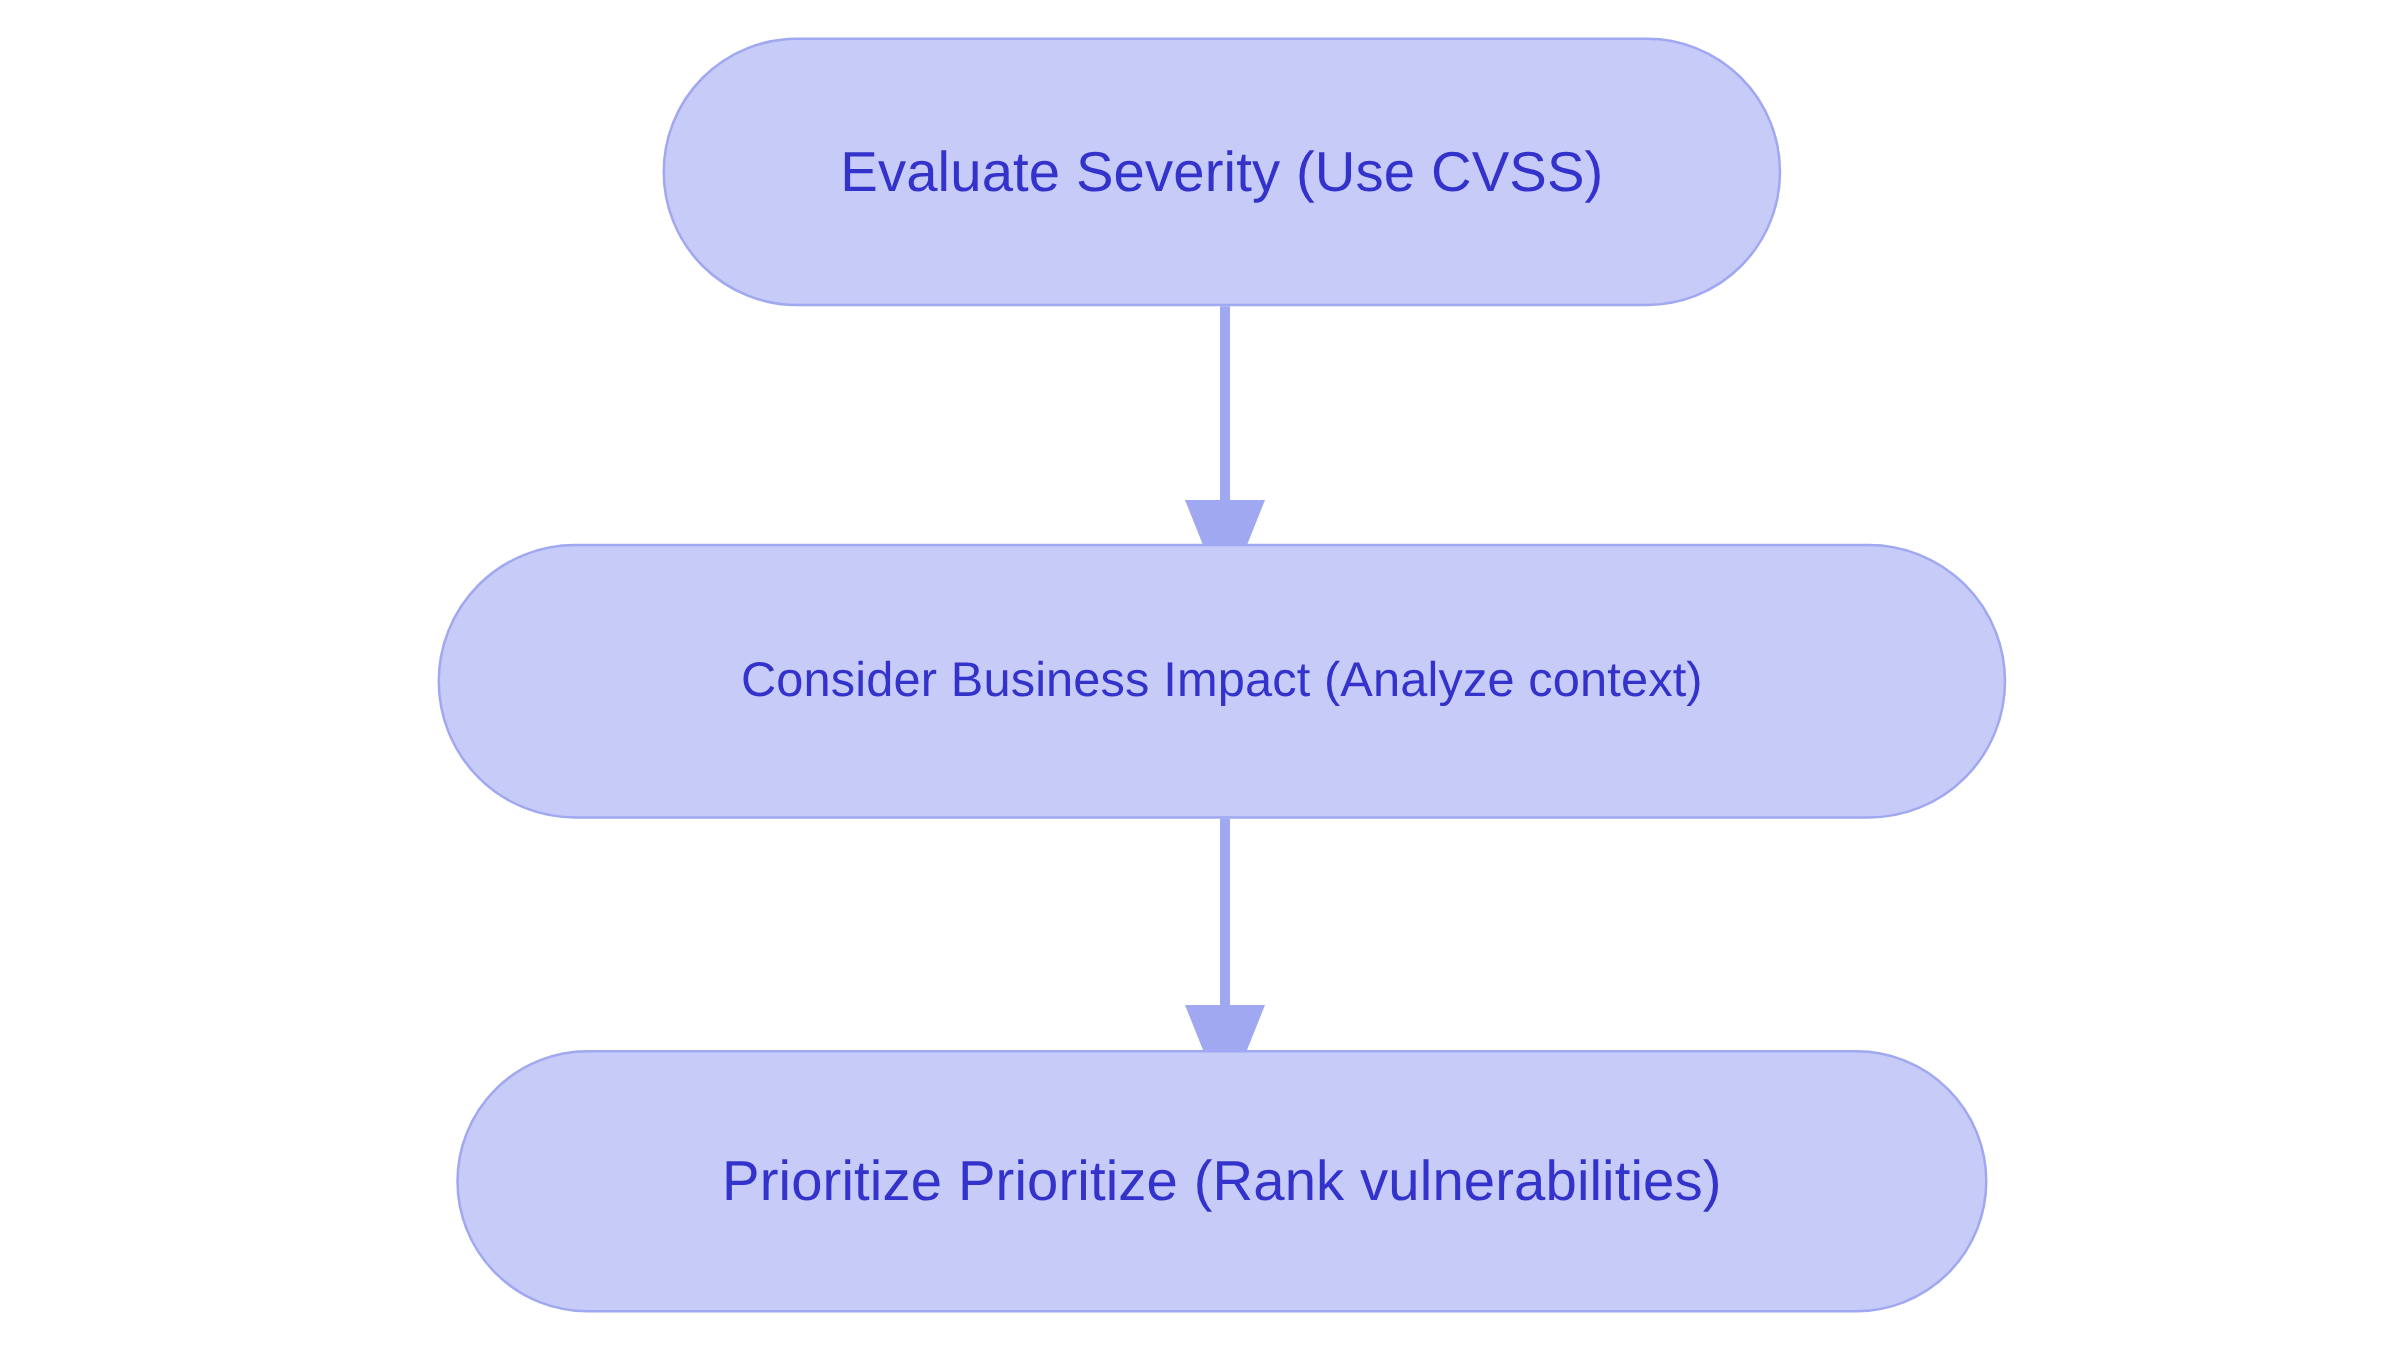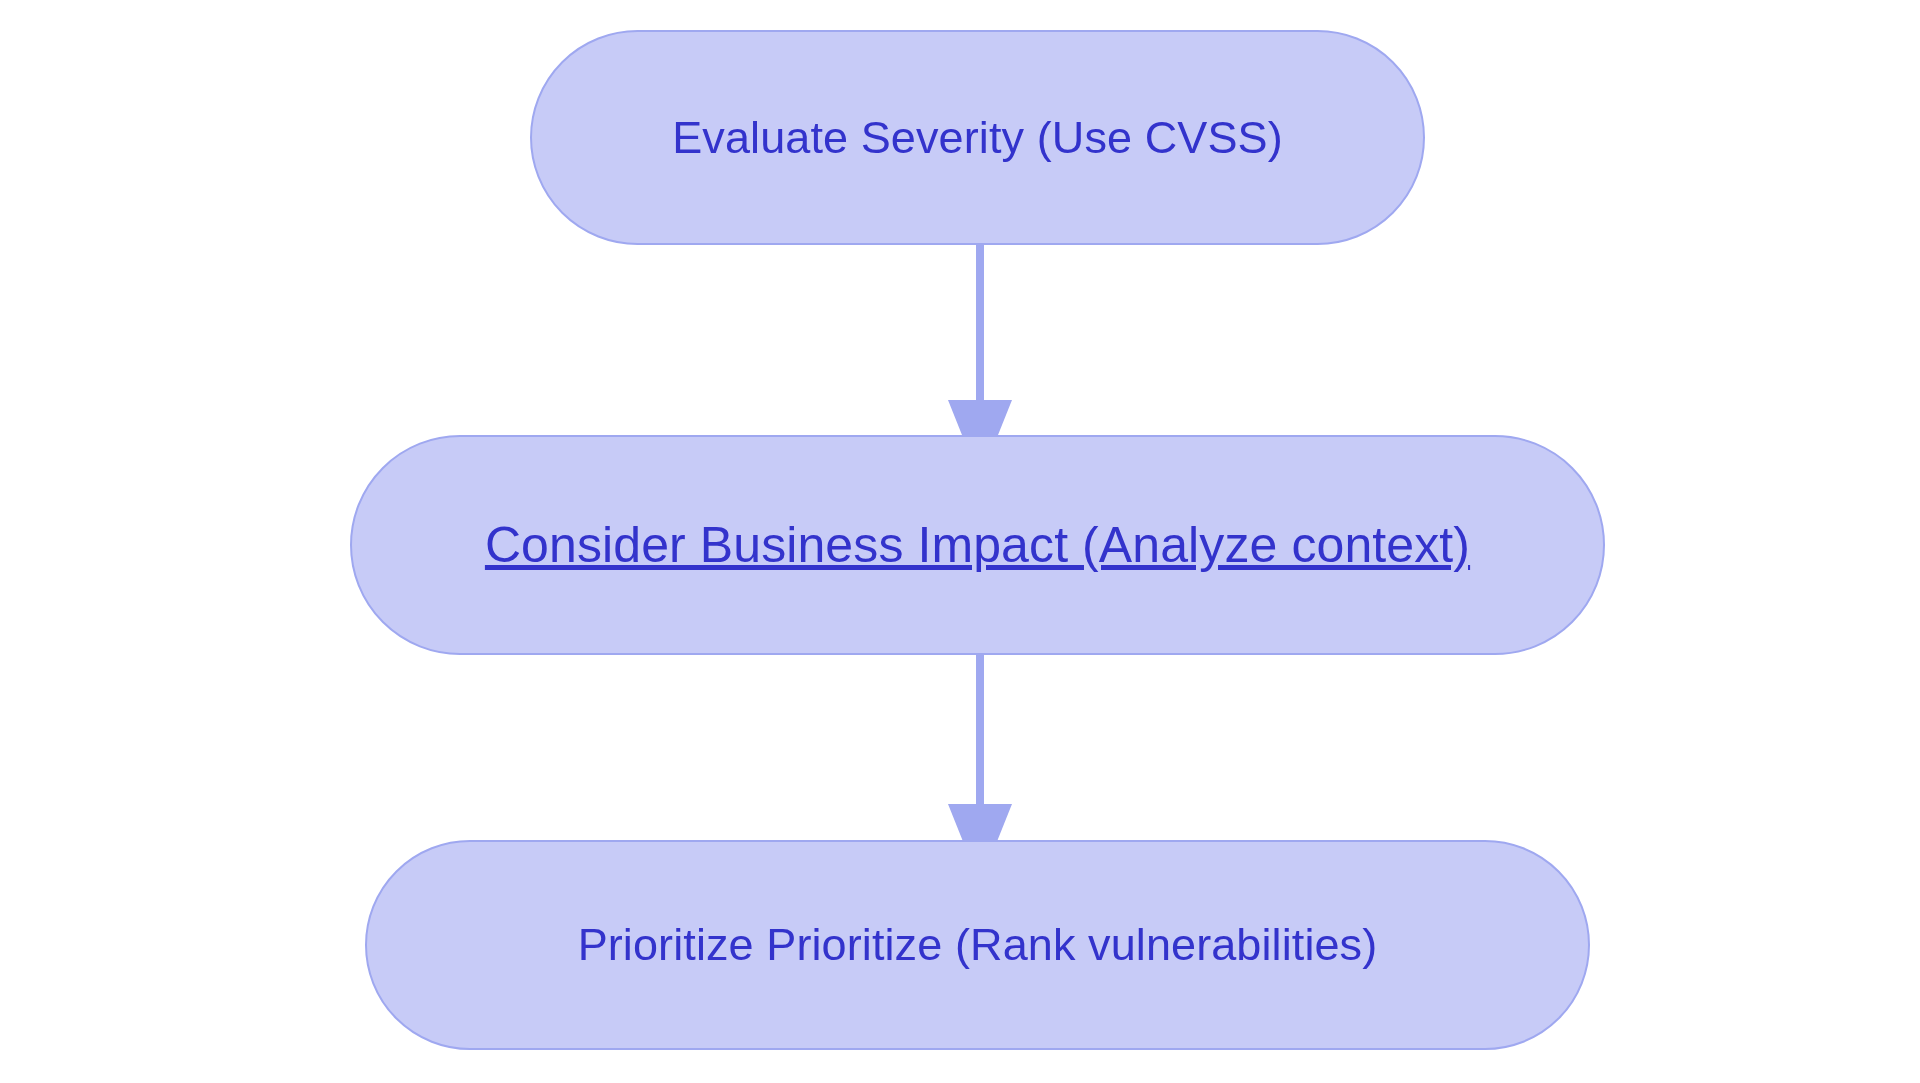--- a/index.html
+++ b/index.html
@@ -55,22 +55,21 @@
   }
 
   
   #node-business-impact {
     left: 350px;
     top: 435px;
     width: 1255px;
     height: 220px;
   }
   #node-business-impact .flow-node-label {
-    font-size: 50px;
-    text-decoration: underline;
+    font-size: 39px;
   }
 
   
   #node-prioritize-remediation {
     left: 365px;
     top: 840px;
     width: 1225px;
     height: 210px;
   }
   #node-prioritize-remediation .flow-node-label {

